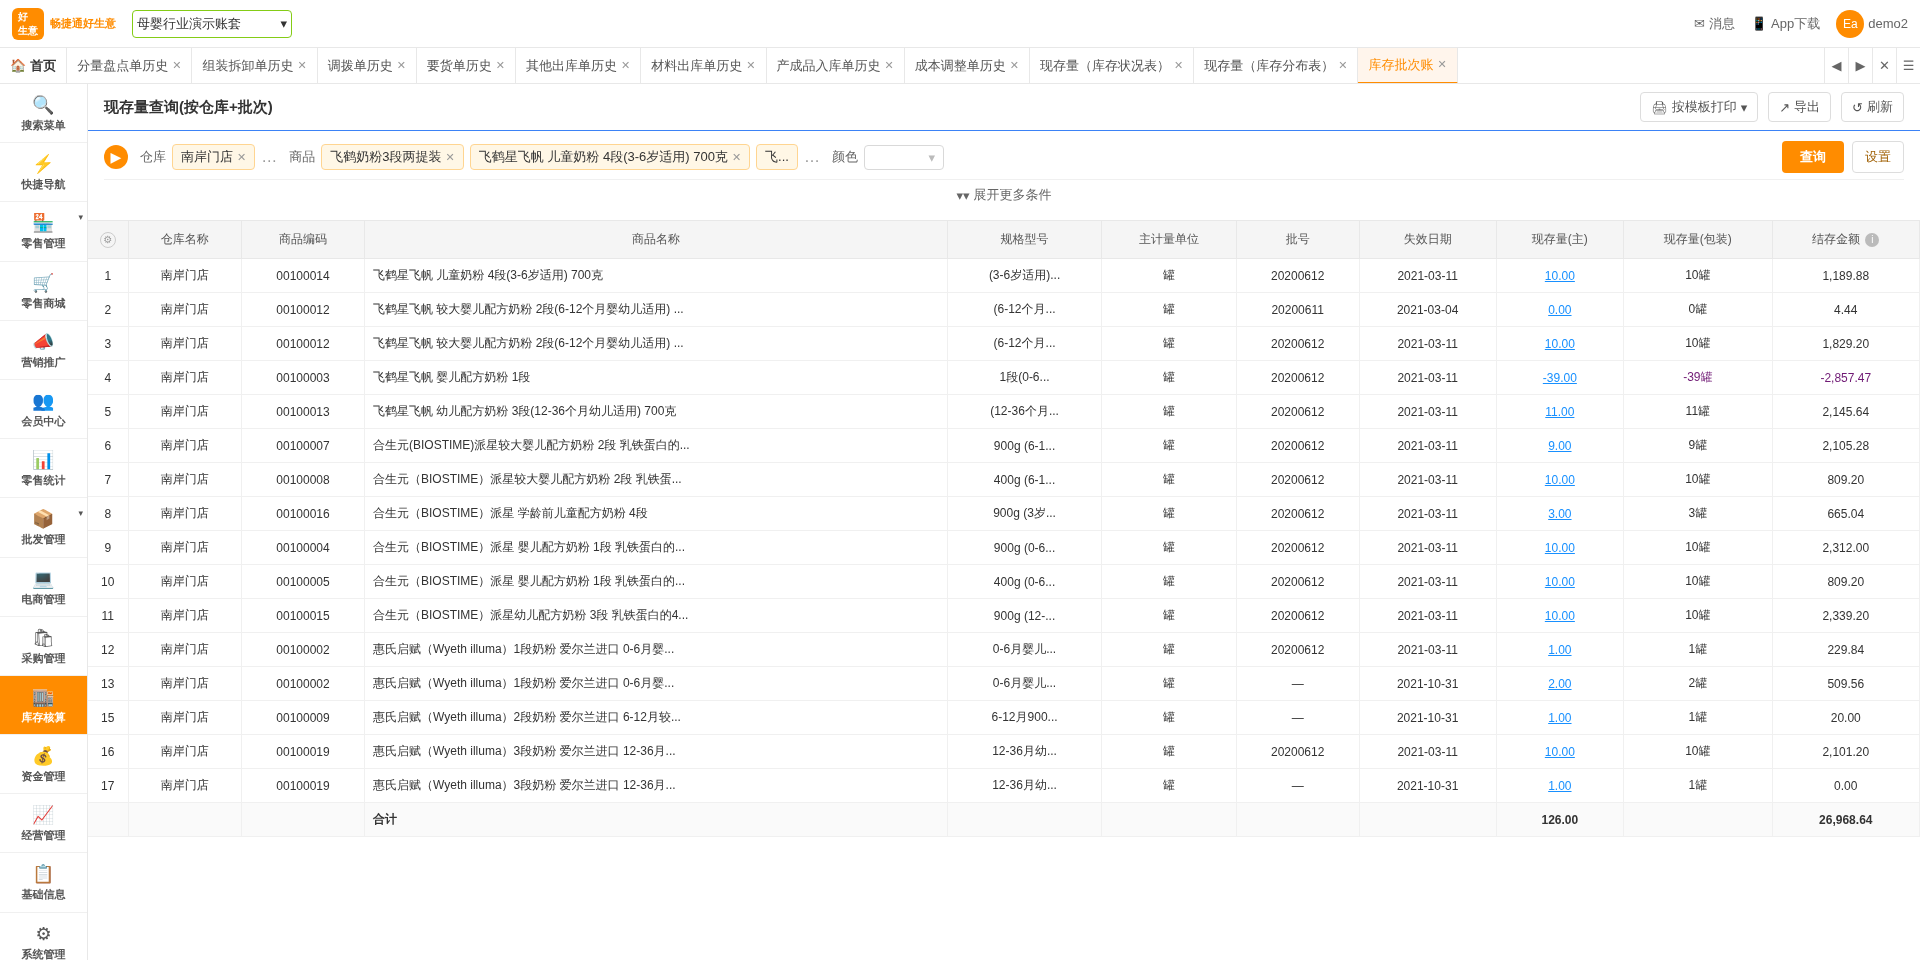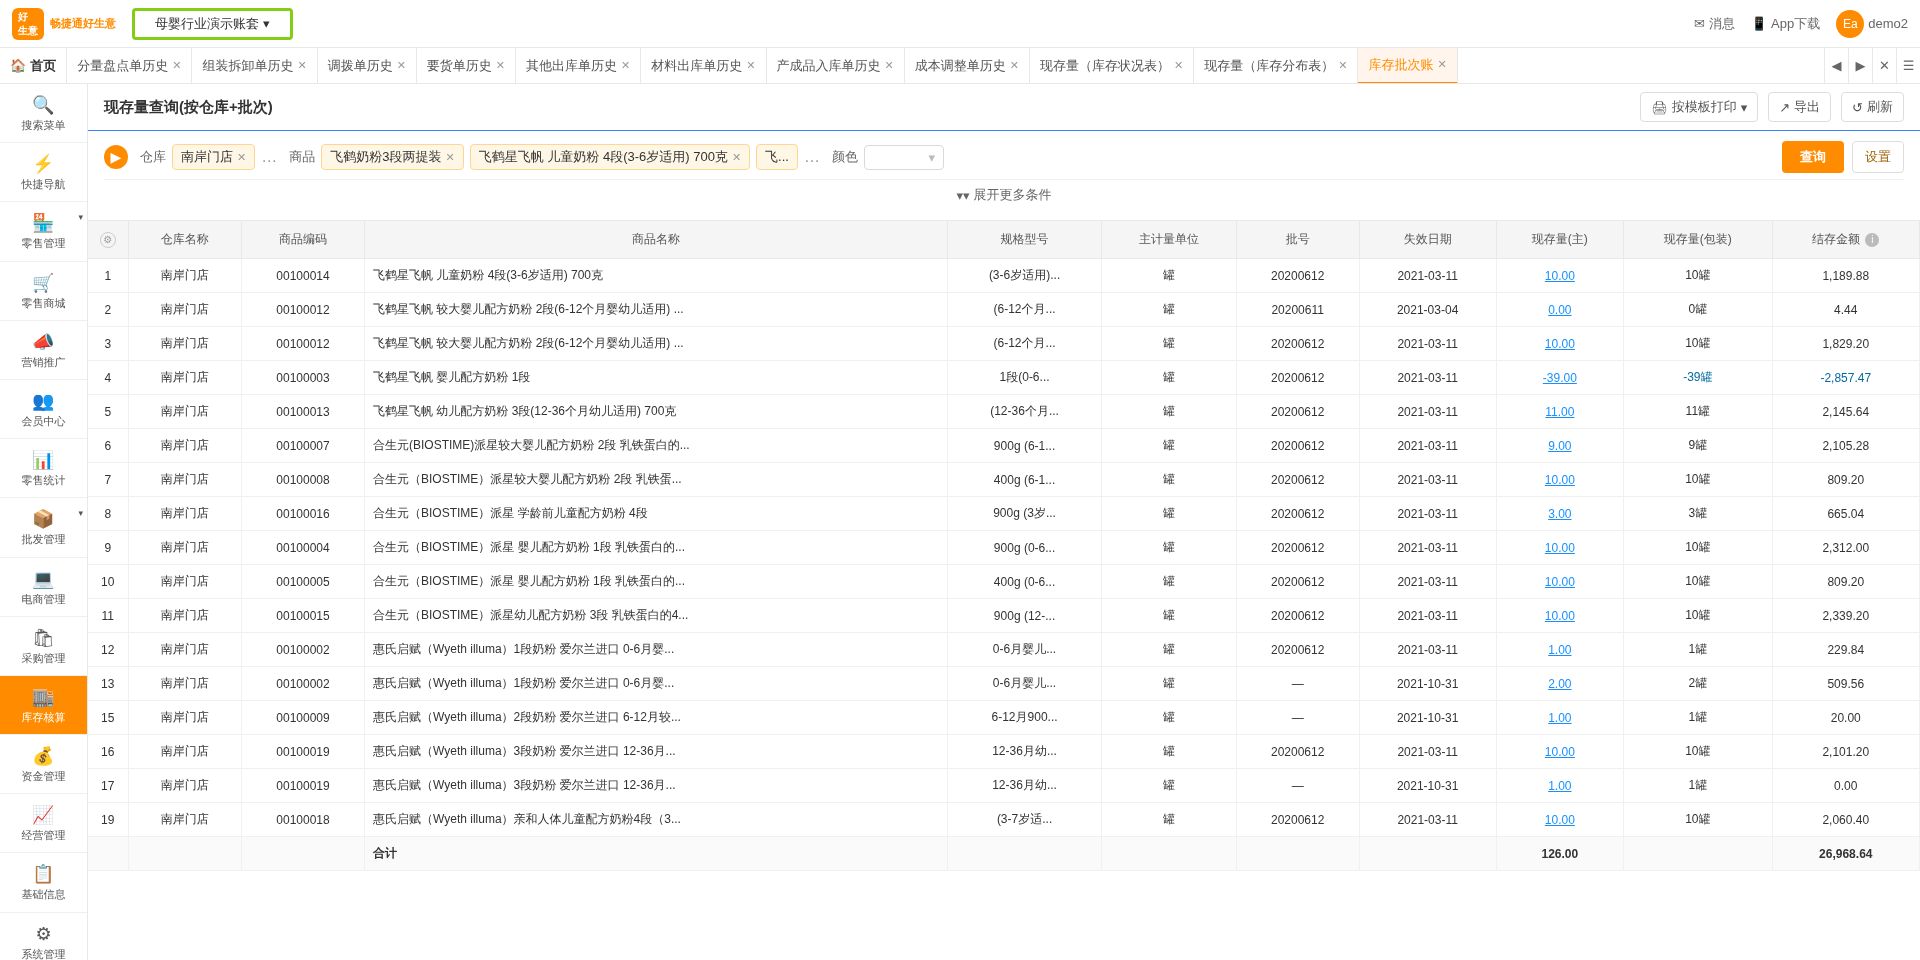--- a/index.html
+++ b/index.html
@@ -3,21 +3,21 @@
   <meta charset="utf-8">
   <style>
     * { box-sizing: border-box; margin: 0; padding: 0; font-family: 'Microsoft YaHei', Arial, sans-serif; font-size: 13px; }
     body { background: #f5f5f5; display: flex; flex-direction: column; height: 960px; overflow: hidden; }
 
     
     .top-bar { display: flex; align-items: center; background: #fff; height: 48px; border-bottom: 1px solid #e8e8e8; padding: 0 12px; gap: 16px; flex-shrink: 0; }
     .logo-area { display: flex; align-items: center; gap: 6px; min-width: 80px; }
     .logo-icon { width: 32px; height: 32px; background: #ff8c00; border-radius: 6px; display: flex; align-items: center; justify-content: center; color: #fff; font-size: 10px; font-weight: bold; }
     .logo-text { color: #ff8c00; font-size: 11px; font-weight: bold; line-height: 1.2; }
-    .industry-select { display: flex; align-items: center; gap: 4px; border: 3px solid #84cc16; border-radius: 4px; padding: 4px 20px; cursor: pointer; color: #333; min-width: 160px; justify-content: space-between; }
+    .industry-select { display: flex; align-items: center; gap: 4px; border: 1px solid #84cc16; border-radius: 4px; padding: 4px 4px; cursor: pointer; color: #333; min-width: 160px; justify-content: space-between; }
     .top-spacer { flex: 1; }
     .top-actions { display: flex; align-items: center; gap: 16px; color: #666; }
     .top-action-item { display: flex; align-items: center; gap: 4px; cursor: pointer; color: #666; font-size: 13px; }
     .avatar { width: 28px; height: 28px; background: #ff8c00; border-radius: 50%; display: flex; align-items: center; justify-content: center; color: #fff; font-size: 12px; }
 
     
     .nav-tabs { display: flex; align-items: center; background: #fff; border-bottom: 1px solid #e8e8e8; height: 36px; flex-shrink: 0; overflow: hidden; }
     .nav-tab { display: flex; align-items: center; padding: 0 10px; height: 36px; border-right: 1px solid #e8e8e8; cursor: pointer; white-space: nowrap; font-size: 12px; color: #555; gap: 4px; flex-shrink: 0; }
     .nav-tab.home { background: #fff; color: #333; font-weight: bold; }
     .nav-tab.active { background: #fff5ec; color: #ff8c00; border-bottom: 2px solid #ff8c00; }
@@ -27,21 +27,21 @@
 
     
     .main-layout { display: flex; flex: 1; overflow: hidden; }
 
     
     .sidebar { width: 88px; background: #fff; border-right: 1px solid #e8e8e8; display: flex; flex-direction: column; flex-shrink: 0; overflow-y: auto; }
     .sidebar-item { display: flex; flex-direction: column; align-items: center; padding: 10px 4px; cursor: pointer; color: #555; gap: 3px; border-bottom: 1px solid #f0f0f0; }
     .sidebar-item.active { background: #ff8c00; color: #fff; }
     .sidebar-item.active .sidebar-icon { color: #fff; }
     .sidebar-icon { font-size: 18px; }
-    .sidebar-label { font-size: 11px; text-align: left; line-height: 1.2; }
+    .sidebar-label { font-size: 11px; text-align: left; line-height: 1.2; font-weight: bold; }
     .sidebar-item.has-sub { position: relative; }
     .sidebar-item.has-sub::after { content: '▾'; position: absolute; right: 4px; top: 10px; font-size: 9px; }
 
     
     .content-area { flex: 1; display: flex; flex-direction: column; overflow: hidden; background: #f0f2f5; }
 
     
     .page-header { display: flex; align-items: center; background: #fff; padding: 8px 16px; border-bottom: 1px solid #3b82f6; justify-content: space-between; flex-shrink: 0; }
     .page-title { font-size: 15px; font-weight: bold; color: #333; }
     .header-actions { display: flex; align-items: center; gap: 10px; }
@@ -69,21 +69,21 @@
     
     .table-container { flex: 1; overflow: auto; background: #fff; margin: 0; }
     table { width: 100%; border-collapse: collapse; font-size: 12px; }
     thead tr { background: #f5f5f5; position: sticky; top: 0; z-index: 10; }
     thead th { padding: 10px 8px; text-align: center; border-bottom: 1px solid #e8e8e8; border-right: 1px solid #e8e8e8; color: #555; font-weight: normal; white-space: nowrap; font-size: 12px; }
     thead th:first-child { width: 40px; }
     tbody tr { border-bottom: 1px solid #f0f0f0; }
     tbody tr.total-row { background: #fafafa; font-weight: bold; }
     tbody td { padding: 8px 8px; text-align: center; border-right: 1px solid #f0f0f0; color: #333; white-space: nowrap; font-size: 12px; }
     tbody td.text-left { text-align: left; }
-    tbody td.red { color: #0369a1; }
+    tbody td.red { color: #701a75; }
     tbody td.link { color: #1890ff; text-decoration: underline; cursor: pointer; }
     .info-icon { display: inline-flex; align-items: center; justify-content: center; width: 14px; height: 14px; border-radius: 50%; background: #bbb; color: #fff; font-size: 10px; cursor: pointer; margin-left: 2px; }
     .settings-icon { display: inline-flex; align-items: center; justify-content: center; width: 16px; height: 16px; border-radius: 50%; border: 1px solid #ccc; color: #999; font-size: 10px; cursor: pointer; }
 
     
     ::-webkit-scrollbar { width: 6px; height: 6px; }
     ::-webkit-scrollbar-track { background: #f1f1f1; }
     ::-webkit-scrollbar-thumb { background: #ccc; border-radius: 3px; }
   </style>
 </head>
@@ -526,33 +526,20 @@
     <td>00100019</td>
     <td class="text-left">惠氏启赋（Wyeth illuma）3段奶粉 爱尔兰进口 12-36月...</td>
     <td>12-36月幼...</td>
     <td>罐</td>
     <td>—</td>
     <td>2021-10-31</td>
     <td class="link">1.00</td>
     <td class="">1罐</td>
     <td class="">0.00</td>
   </tr>
-            <tr>
-    <td>19</td>
-    <td>南岸门店</td>
-    <td>00100018</td>
-    <td class="text-left">惠氏启赋（Wyeth illuma）亲和人体儿童配方奶粉4段（3...</td>
-    <td>(3-7岁适...</td>
-    <td>罐</td>
-    <td>20200612</td>
-    <td>2021-03-11</td>
-    <td class="link">10.00</td>
-    <td class="">10罐</td>
-    <td class="">2,060.40</td>
-  </tr>
             <tr class="total-row">
   <td></td>
   <td></td>
   <td></td>
   <td class="text-left">合计</td>
   <td></td>
   <td></td>
   <td></td>
   <td></td>
   <td>126.00</td>

